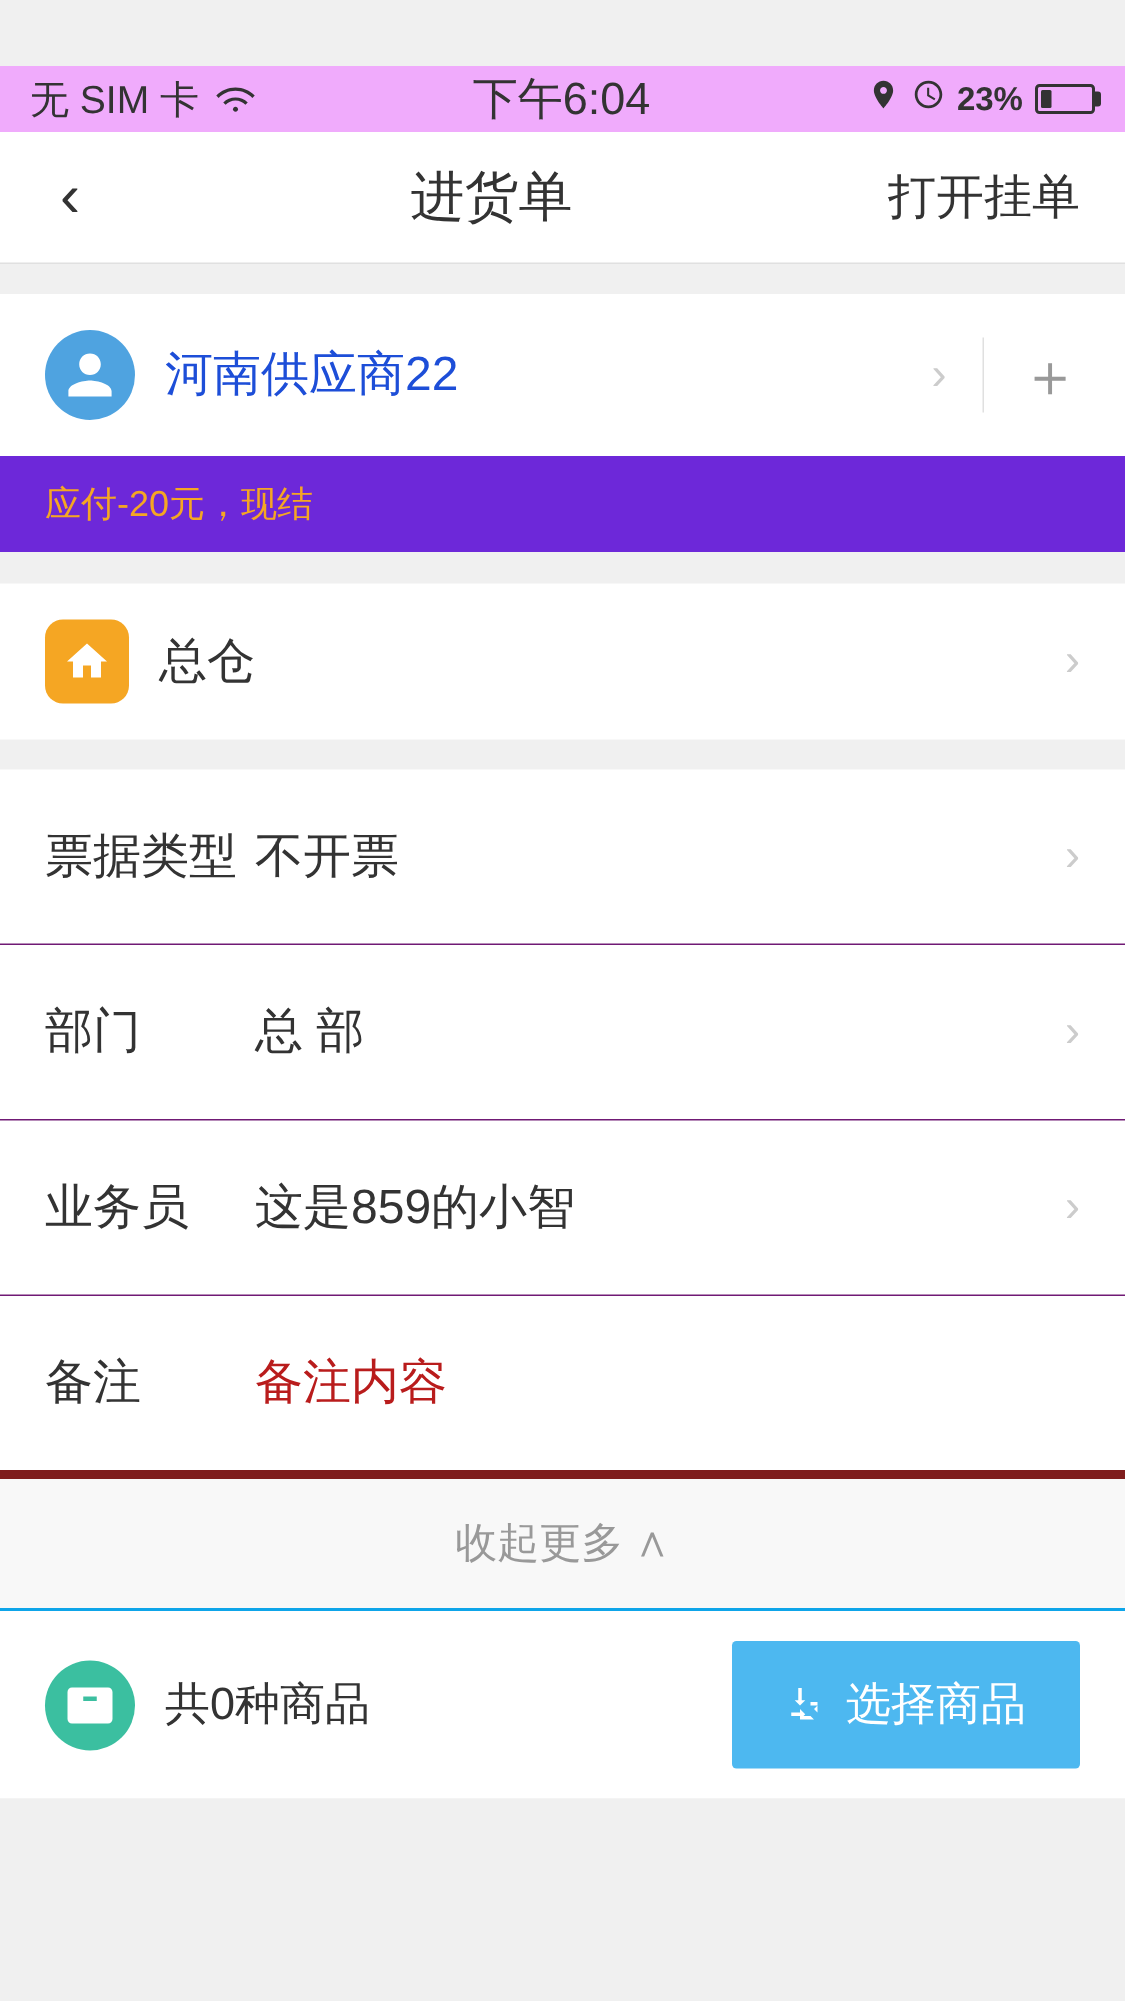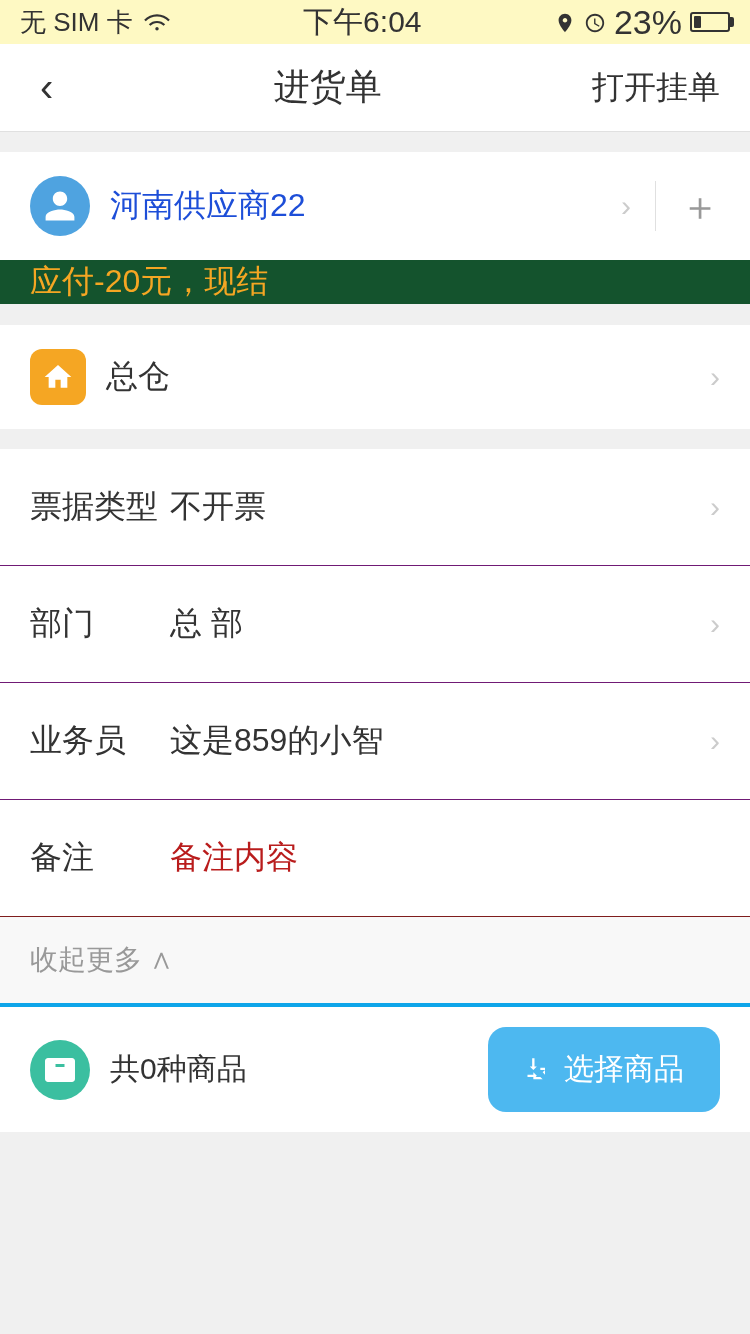--- a/index.html
+++ b/index.html
@@ -10,42 +10,44 @@
       background: #f0f0f0;
       font-family: -apple-system, 'PingFang SC', 'Helvetica Neue', Arial, sans-serif;
       font-size: 32px;
       color: #333;
     }
 
     
     .status-bar {
       width: 100%;
       height: 44px;
-      background: #fef9c3;
+      background: #f0abfc;
       display: flex;
       align-items: center;
       justify-content: space-between;
       padding: 0 20px;
       font-size: 26px;
       color: #333;
+      margin-top: 44px;
     }
     .status-left {
       display: flex;
       align-items: center;
       gap: 10px;
     }
     .status-center {
       font-size: 30px;
       font-weight: 500;
     }
     .status-right {
       display: flex;
       align-items: center;
       gap: 8px;
-      font-size: 34px;
+      font-size: 22px;
+      font-weight: bold;
     }
     .battery-icon {
       display: inline-flex;
       align-items: center;
       gap: 3px;
     }
     .battery-body {
       width: 40px;
       height: 20px;
       border: 2px solid #333;
@@ -155,23 +157,23 @@
       cursor: pointer;
     }
     .vertical-divider {
       width: 1px;
       height: 50px;
       background: #e0e0e0;
     }
 
     
     .notice-banner {
-      background: #14532d;
-      padding: 0 30px;
-      font-size: 32px;
+      background: #6d28d9;
+      padding: 16px 30px;
+      font-size: 24px;
       color: #f5a623;
     }
 
     
     .warehouse-row {
       display: flex;
       align-items: center;
       padding: 24px 30px;
       background: #fff;
       border-top: 1px solid #f0f0f0;
@@ -226,36 +228,37 @@
     }
     .form-value.placeholder {
       color: #b91c1c;
     }
 
     
     .collapse-row {
       background: #f8f8f8;
       display: flex;
       align-items: center;
+      justify-content: center;
       padding: 24px 30px;
       gap: 12px;
       font-size: 28px;
       color: #999;
       cursor: pointer;
-      border-top: 1px solid #7f1d1d;
+      border-top: 6px solid #7f1d1d;
     }
 
     
     .bottom-bar {
       background: #fff;
       display: flex;
       align-items: center;
       padding: 20px 30px;
       gap: 20px;
-      border-top: 4px solid #0ea5e9;
+      border-top: 2px solid #0ea5e9;
       margin-top: 0;
     }
     .product-icon {
       width: 60px;
       height: 60px;
       border-radius: 50%;
       background: #3bbfa0;
       display: flex;
       align-items: center;
       justify-content: center;
@@ -268,21 +271,21 @@
     }
     .product-count {
       flex: 1;
       font-size: 30px;
       color: #333;
     }
     .select-btn {
       background: #4db8f0;
       color: #fff;
       border: none;
-      border-radius: 18px;
+      border-radius: 3px;
       padding: 22px 36px;
       font-size: 30px;
       cursor: pointer;
       display: flex;
       align-items: center;
       gap: 12px;
     }
     .select-btn svg {
       width: 28px;
       height: 28px;

